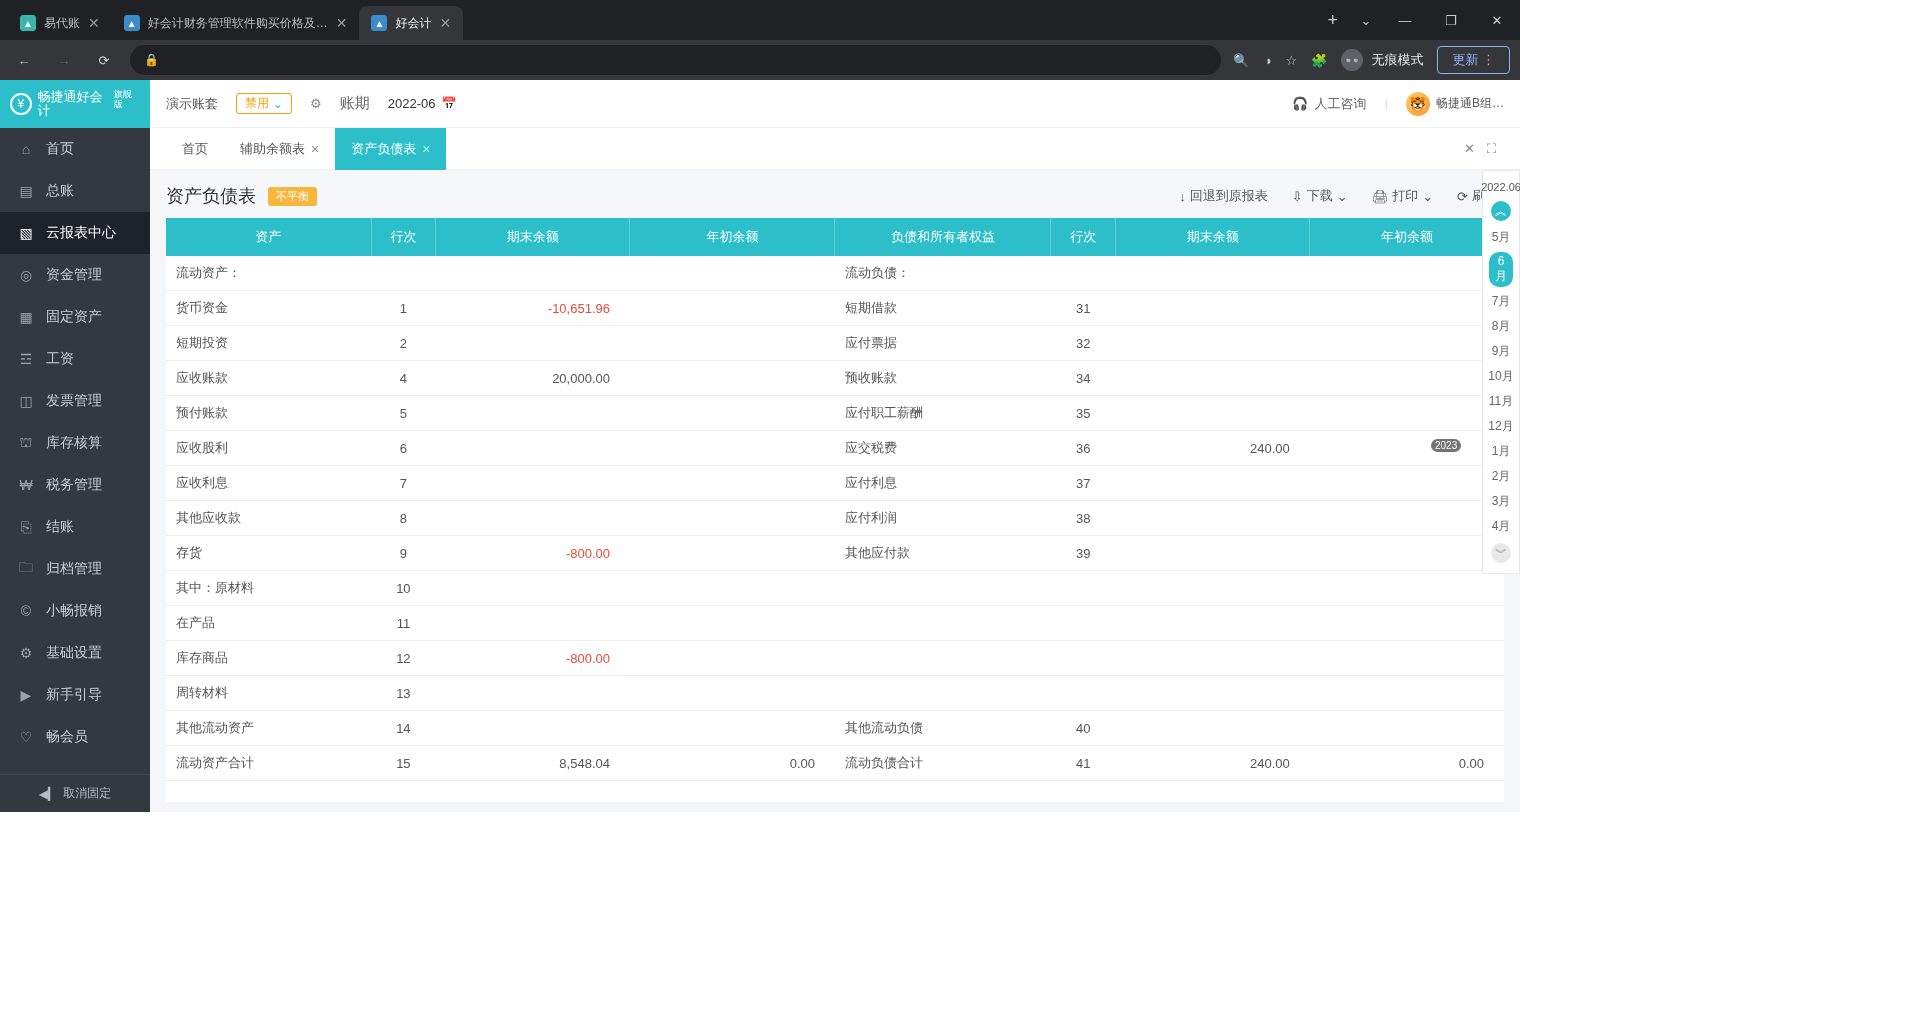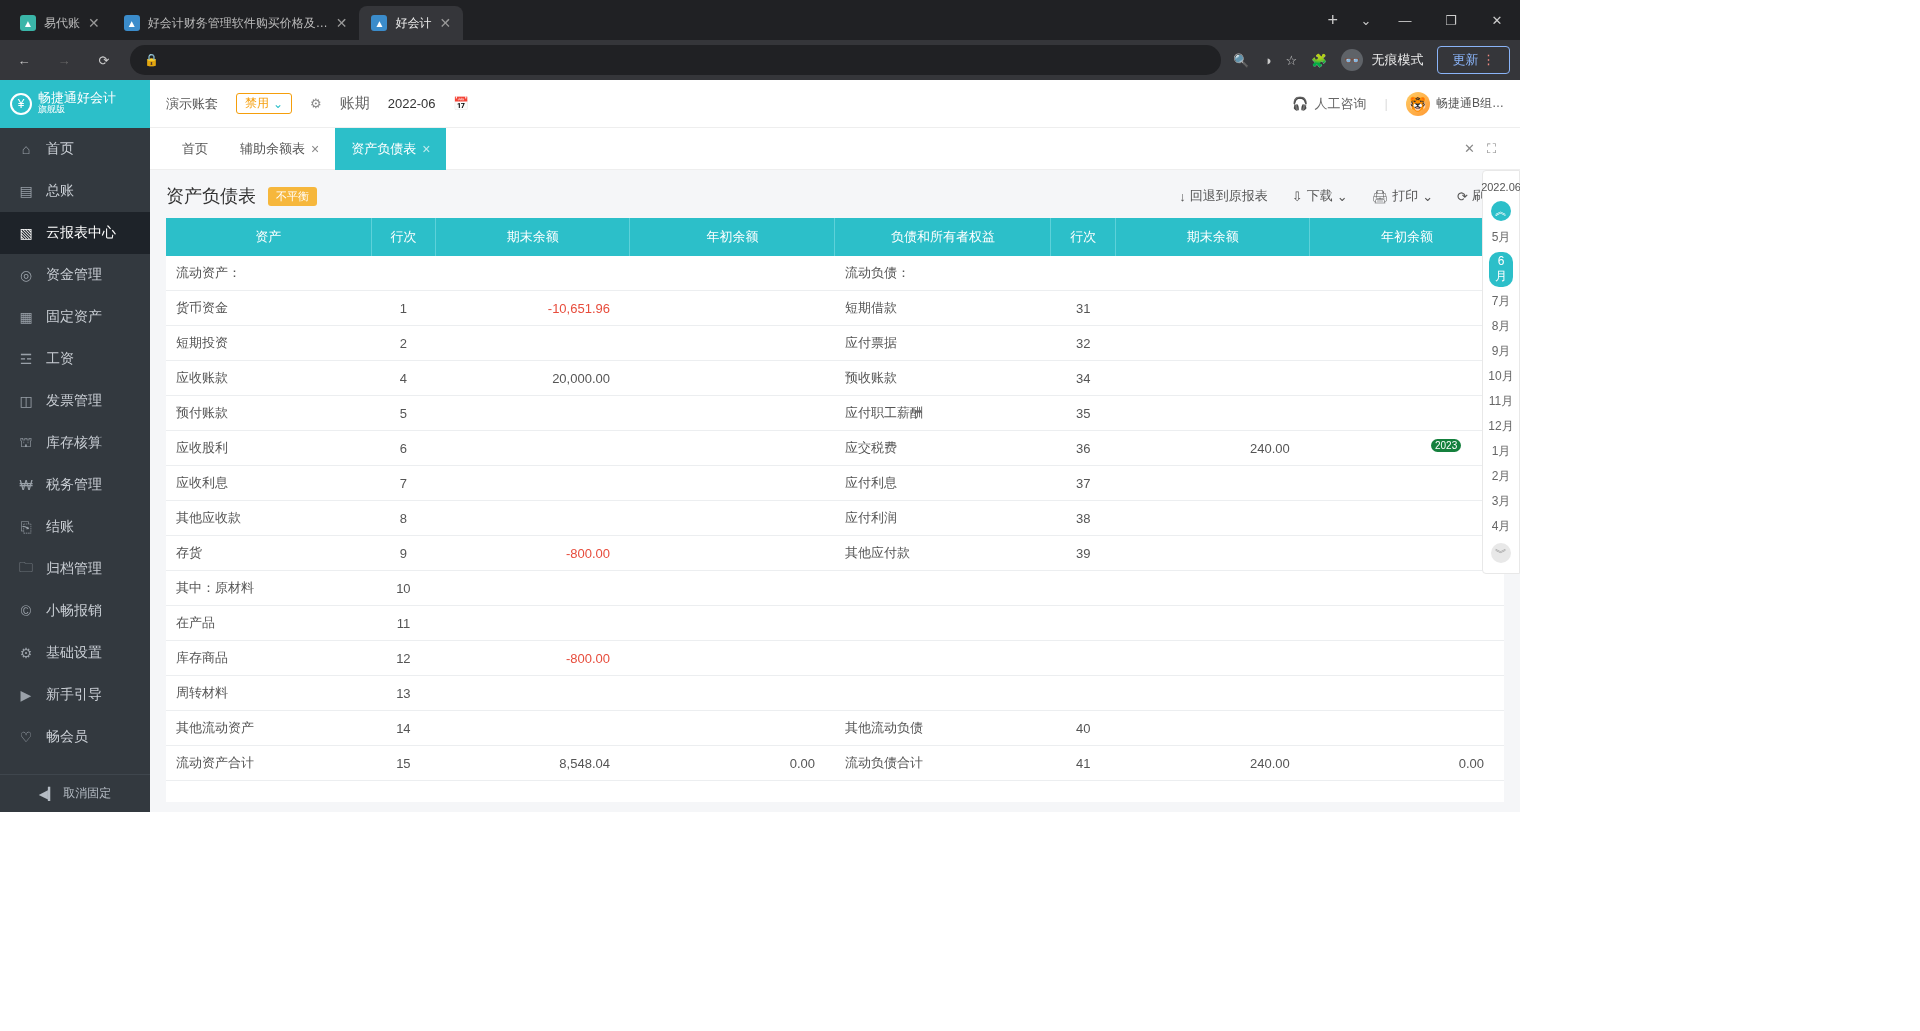--- a/index.html
+++ b/index.html
@@ -30,38 +30,38 @@
 .addr-actions .ab { color: #ccc; display: flex; align-items: center; cursor: pointer; }
 .incognito-label { color: #eee; font-size: 13px; display: flex; align-items: center; gap: 8px; }
 .incognito-icon { background: #5f6368; border-radius: 50%; width: 22px; height: 22px; display: flex; align-items: center; justify-content: center; }
 .update-btn { border: 1px solid #8ab4f8; color: #8ab4f8; border-radius: 4px; padding: 4px 14px; font-size: 13px; cursor: pointer; }
 
 
 .app { display: flex; height: calc(812px - 80px); }
 .sidebar { background: #33393f; width: 150px; display: flex; flex-direction: column; }
 .logo { background: #2cbfc9; height: 48px; display: flex; align-items: center; padding: 0 10px; color: #fff; font-size: 13px; gap: 6px; }
 .logo-icon { width: 22px; height: 22px; border: 2px solid #fff; border-radius: 50%; display: flex; align-items: center; justify-content: center; font-size: 12px; }
-.logo-text { display: flex; flex-direction: column; line-height: 1.1; font-family: Liberation Mono, monospace; }
+.logo-text { display: flex; flex-direction: row; line-height: 1.1; }
 .logo-sub { font-size: 9px; }
 .nav { flex: 1; }
 .nav-item { display: flex; align-items: center; height: 42px; padding: 0 18px; color: #c9ced4; gap: 12px; cursor: pointer; font-size: 14px; }
 .nav-item.active { background: #1e2329; color: #fff; }
 .nav-item .ni-icon { width: 16px; display: flex; justify-content: center; color: #9aa1a9; }
 .nav-item.active .ni-icon { color: #fff; }
 .sidebar-footer { display: flex; align-items: center; justify-content: center; height: 38px; color: #b5bcc4; font-size: 12px; gap: 6px; cursor: pointer; border-top: 1px solid #3f464d; }
 
 .main { flex: 1; display: flex; flex-direction: column; background: #f5f6f8; position: relative; overflow: hidden; }
 
 .topbar { height: 48px; background: #fff; display: flex; align-items: center; padding: 0 16px; gap: 18px; border-bottom: 1px solid #eee; }
 .account-name { color: #555; font-size: 13px; }
 .disable-tag { border: 1px solid #f59e0b; color: #f59e0b; padding: 1px 8px; border-radius: 3px; font-size: 12px; display: flex; align-items: center; gap: 4px; cursor: pointer; }
 .disable-tag .chev { color: #2cbfc9; }
 .gear { color: #888; cursor: pointer; }
 .period-label { color: #666; font-size: 15px; }
-.period-value { color: #333; font-size: 13px; cursor: pointer; display: flex; align-items: center; gap: 18px; }
+.period-value { color: #333; font-size: 13px; cursor: pointer; display: flex; align-items: center; gap: 6px; }
 .period-value .cal { color: #2cbfc9; }
 .topbar-spacer { flex: 1; }
 .support-btn { display: flex; align-items: center; gap: 6px; color: #666; font-size: 13px; cursor: pointer; }
 .user-btn { display: flex; align-items: center; gap: 6px; color: #555; font-size: 12px; cursor: pointer; }
 .avatar { width: 24px; height: 24px; background: linear-gradient(135deg,#ffcc66,#ff9933); border-radius: 50%; display: flex; align-items: center; justify-content: center; font-size: 14px; }
 
 .tabbar { height: 42px; background: #fff; display: flex; align-items: center; padding: 0 16px; gap: 0; border-bottom: 1px solid #eee; }
 .page-tab { padding: 0 16px; height: 42px; display: flex; align-items: center; color: #555; font-size: 13px; gap: 6px; cursor: pointer; }
 .page-tab.active { background: #2cbfc9; color: #fff; }
 .page-tab .pt-close { font-size: 14px; color: inherit; opacity: .7; }
@@ -91,21 +91,21 @@
 .col-row2 { width: 60px; }
 .col-end2 { width: 180px; }
 .col-begin2 { width: 180px; }
 .scroll-arrow { position: absolute; top: 0; right: 0; width: 24px; height: 40px; display: flex; align-items: center; justify-content: center; color: #aaa; cursor: pointer; z-index: 2; background: linear-gradient(90deg, transparent, #f5f6f8); }
 
 .month-rail { position: absolute; right: 0; top: 90px; width: 38px; background: #fff; border: 1px solid #e8e8e8; border-radius: 4px 0 0 4px; display: flex; flex-direction: column; align-items: center; padding: 6px 0; z-index: 3; }
 .year-label { font-size: 11px; color: #555; padding: 4px 0; }
 .rail-btn { width: 20px; height: 20px; border-radius: 50%; background: #2cbfc9; color: #fff; display: flex; align-items: center; justify-content: center; font-size: 12px; cursor: pointer; margin: 4px 0; }
 .month-item { font-size: 12px; color: #666; padding: 4px 0; cursor: pointer; width: 100%; text-align: center; }
 .month-item.active { background: #2cbfc9; color: #fff; border-radius: 10px; margin: 2px 6px; width: auto; padding: 2px 6px; }
-.year-badge { position: absolute; left: -18px; top: 280px; background: #15803d; color: #fff; font-size: 10px; border-radius: 8px; padding: 1px 4px; }
+.year-badge { position: absolute; left: -18px; top: 280px; background: #737373; color: #fff; font-size: 10px; border-radius: 8px; padding: 1px 4px; }
 </style>
 </head>
 <body>
 
 <div class="browser-chrome">
   <div class="browser-tabs" id="browser-tabs">
       <div class="browser-tab">
         <span class="tab-icon teal">▲</span>
         <span>易代账</span>
         <span class="tab-close">✕</span>

